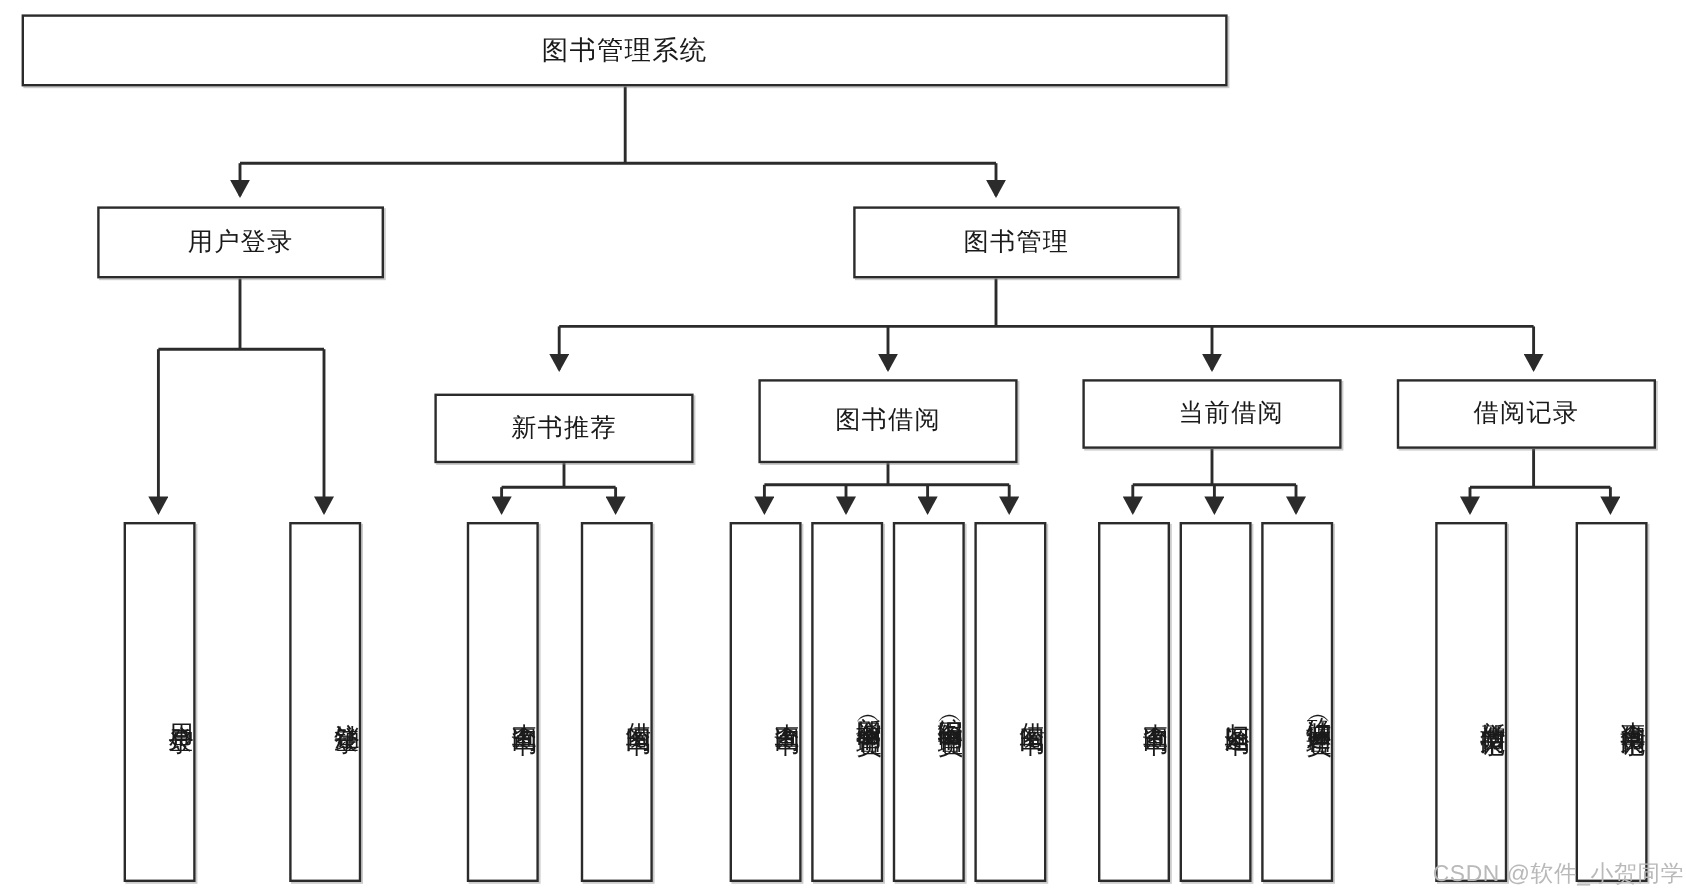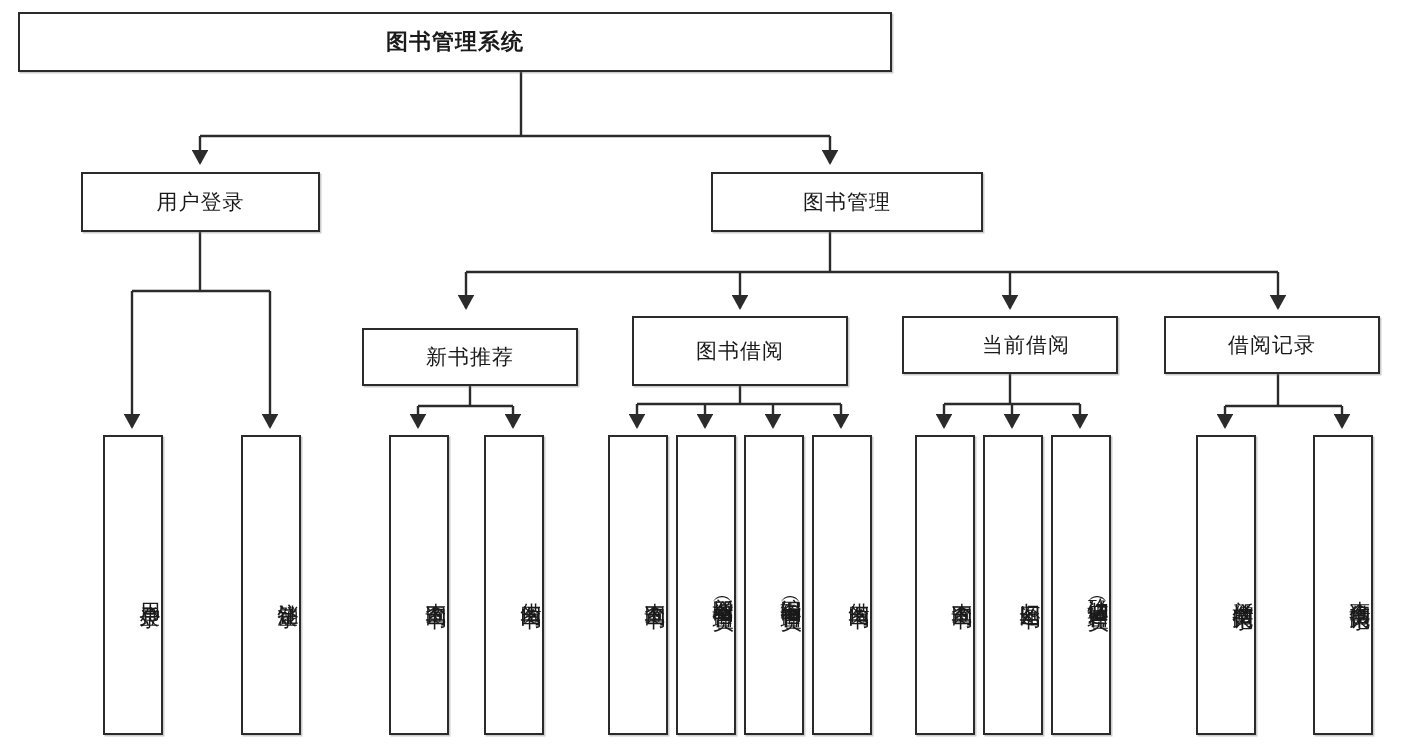--- a/index.html
+++ b/index.html
@@ -114,21 +114,21 @@
       <path d="M 1012 404 L 1012 427" marker-end="url(#arrow)"></path>
       <path d="M 1080 404 L 1080 427" marker-end="url(#arrow)"></path>
 
       <path d="M 1278 374 L 1278 406"></path>
       <path d="M 1225 406 L 1342 406"></path>
       <path d="M 1225 406 L 1225 427" marker-end="url(#arrow)"></path>
       <path d="M 1342 406 L 1342 427" marker-end="url(#arrow)"></path>
     </g>
   </svg>
 
-  <div class="node root" style="left:18px; top:12px; width:874px; height:60px;font-weight:bold;">
+  <div class="node root" style="left:18px; top:12px; width:1005px; height:60px;">
     <span>图书管理系统</span>
   </div>
 
   <div class="node" style="left:81px; top:172px; width:239px; height:60px;">
     <span>用户登录</span>
   </div>
   <div class="node" style="left:711px; top:172px; width:272px; height:60px;">
     <span>图书管理</span>
   </div>
 
@@ -182,14 +182,15 @@
     <span>确认归还（管理员）</span>
   </div>
 
   <div class="node leaf" style="left:1196px; top:435px; width:60px; height:300px;">
     <span>新增借阅记录</span>
   </div>
   <div class="node leaf" style="left:1313px; top:435px; width:60px; height:300px;">
     <span>查询借阅记录</span>
   </div>
 
+  <div class="watermark" style="left:1194px; top:715px;">CSDN @软件_小贺同学</div>
 
 </div>
 
 </body></html>

